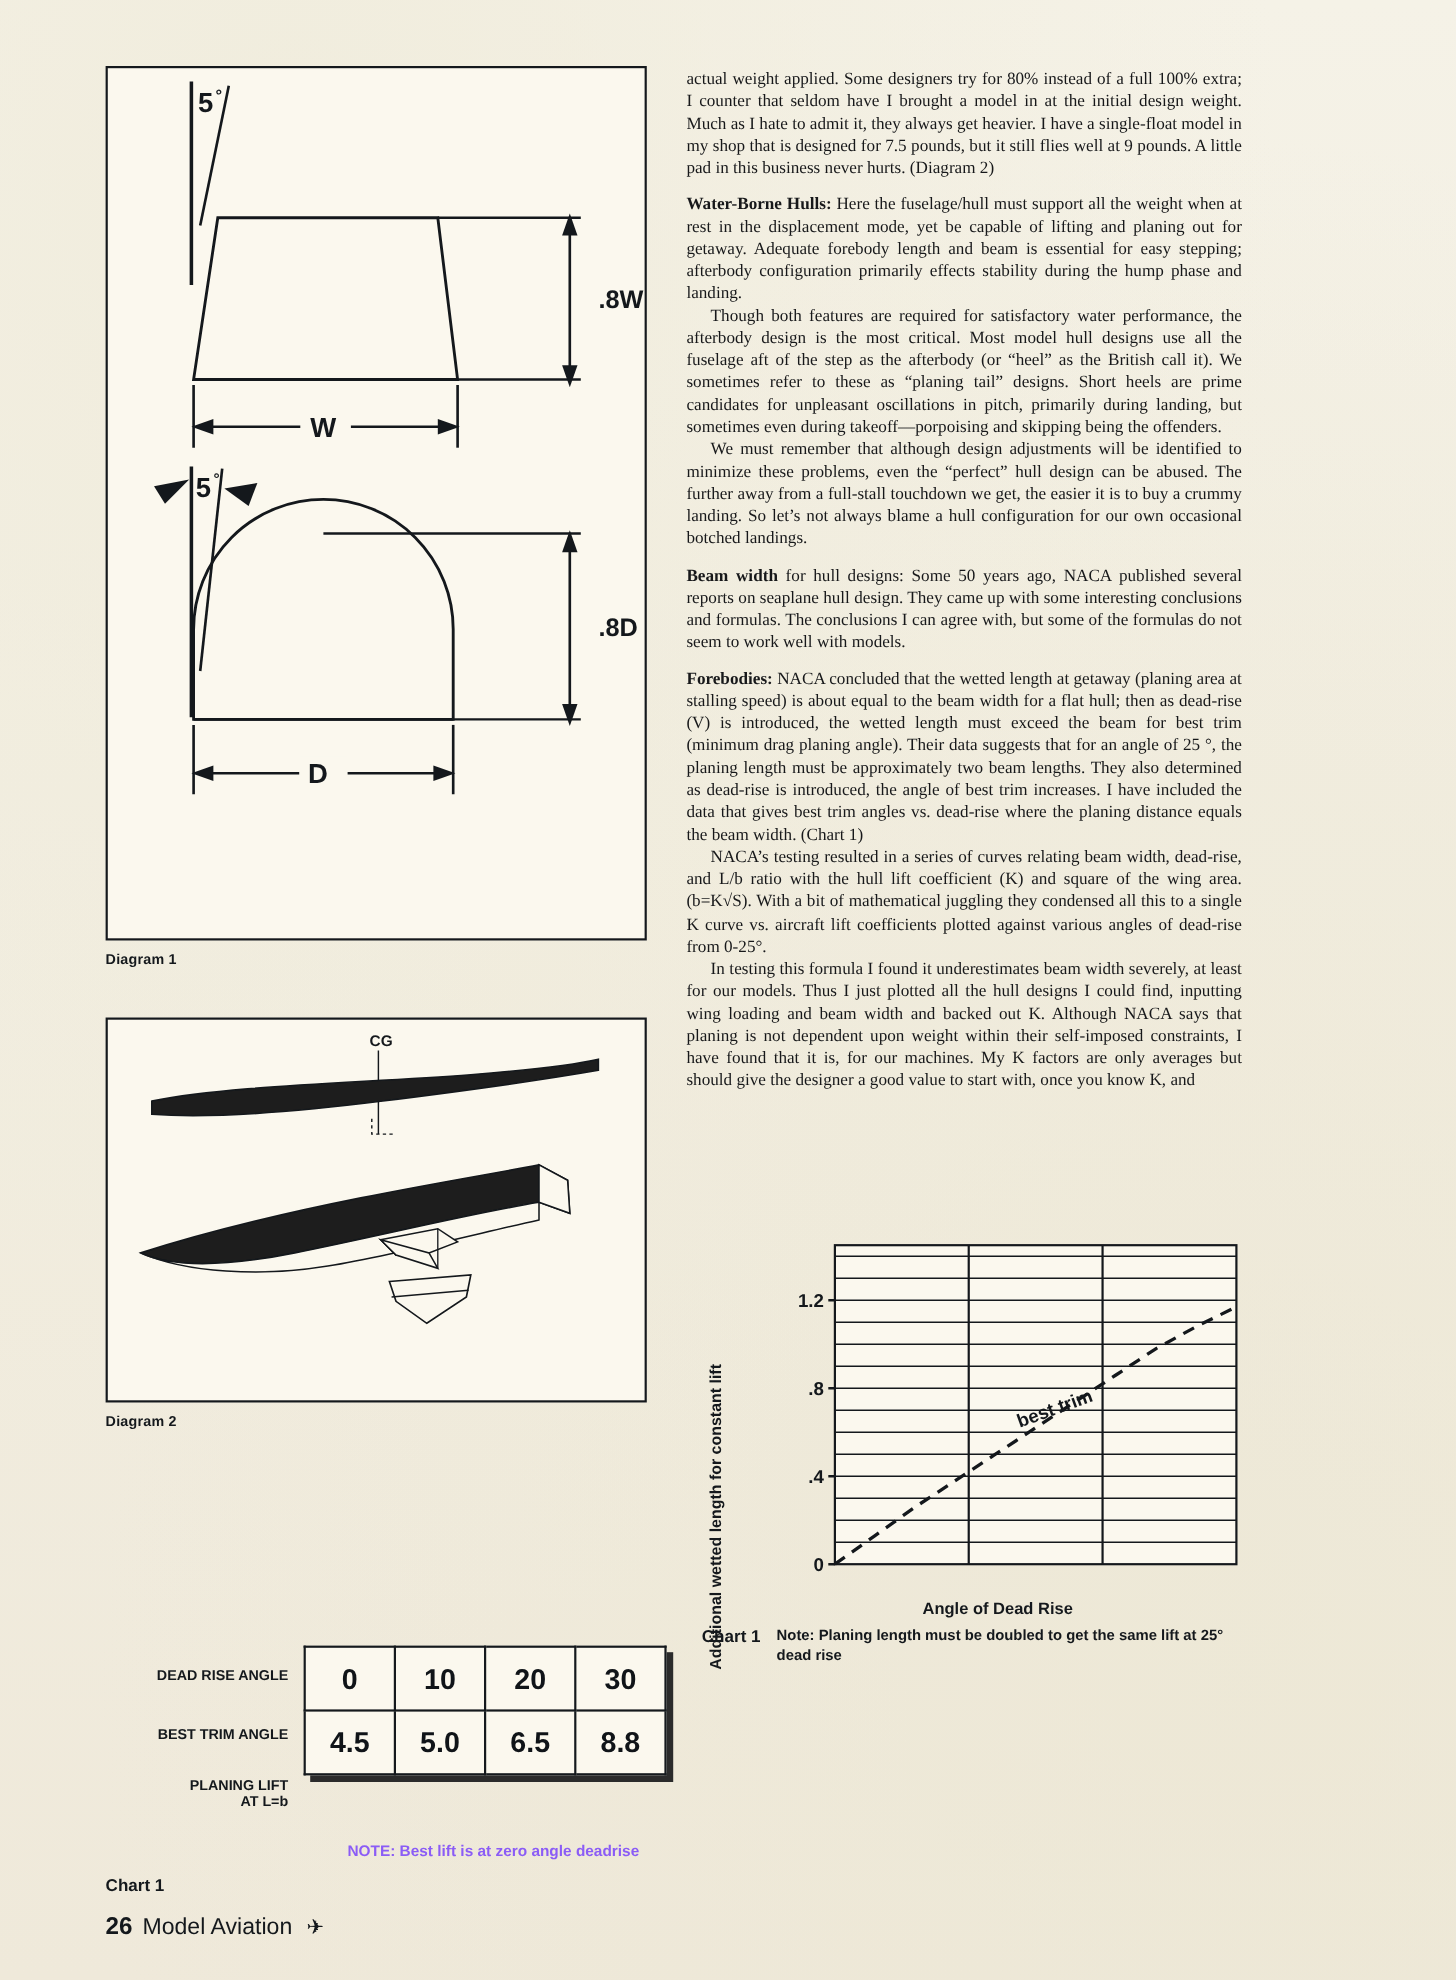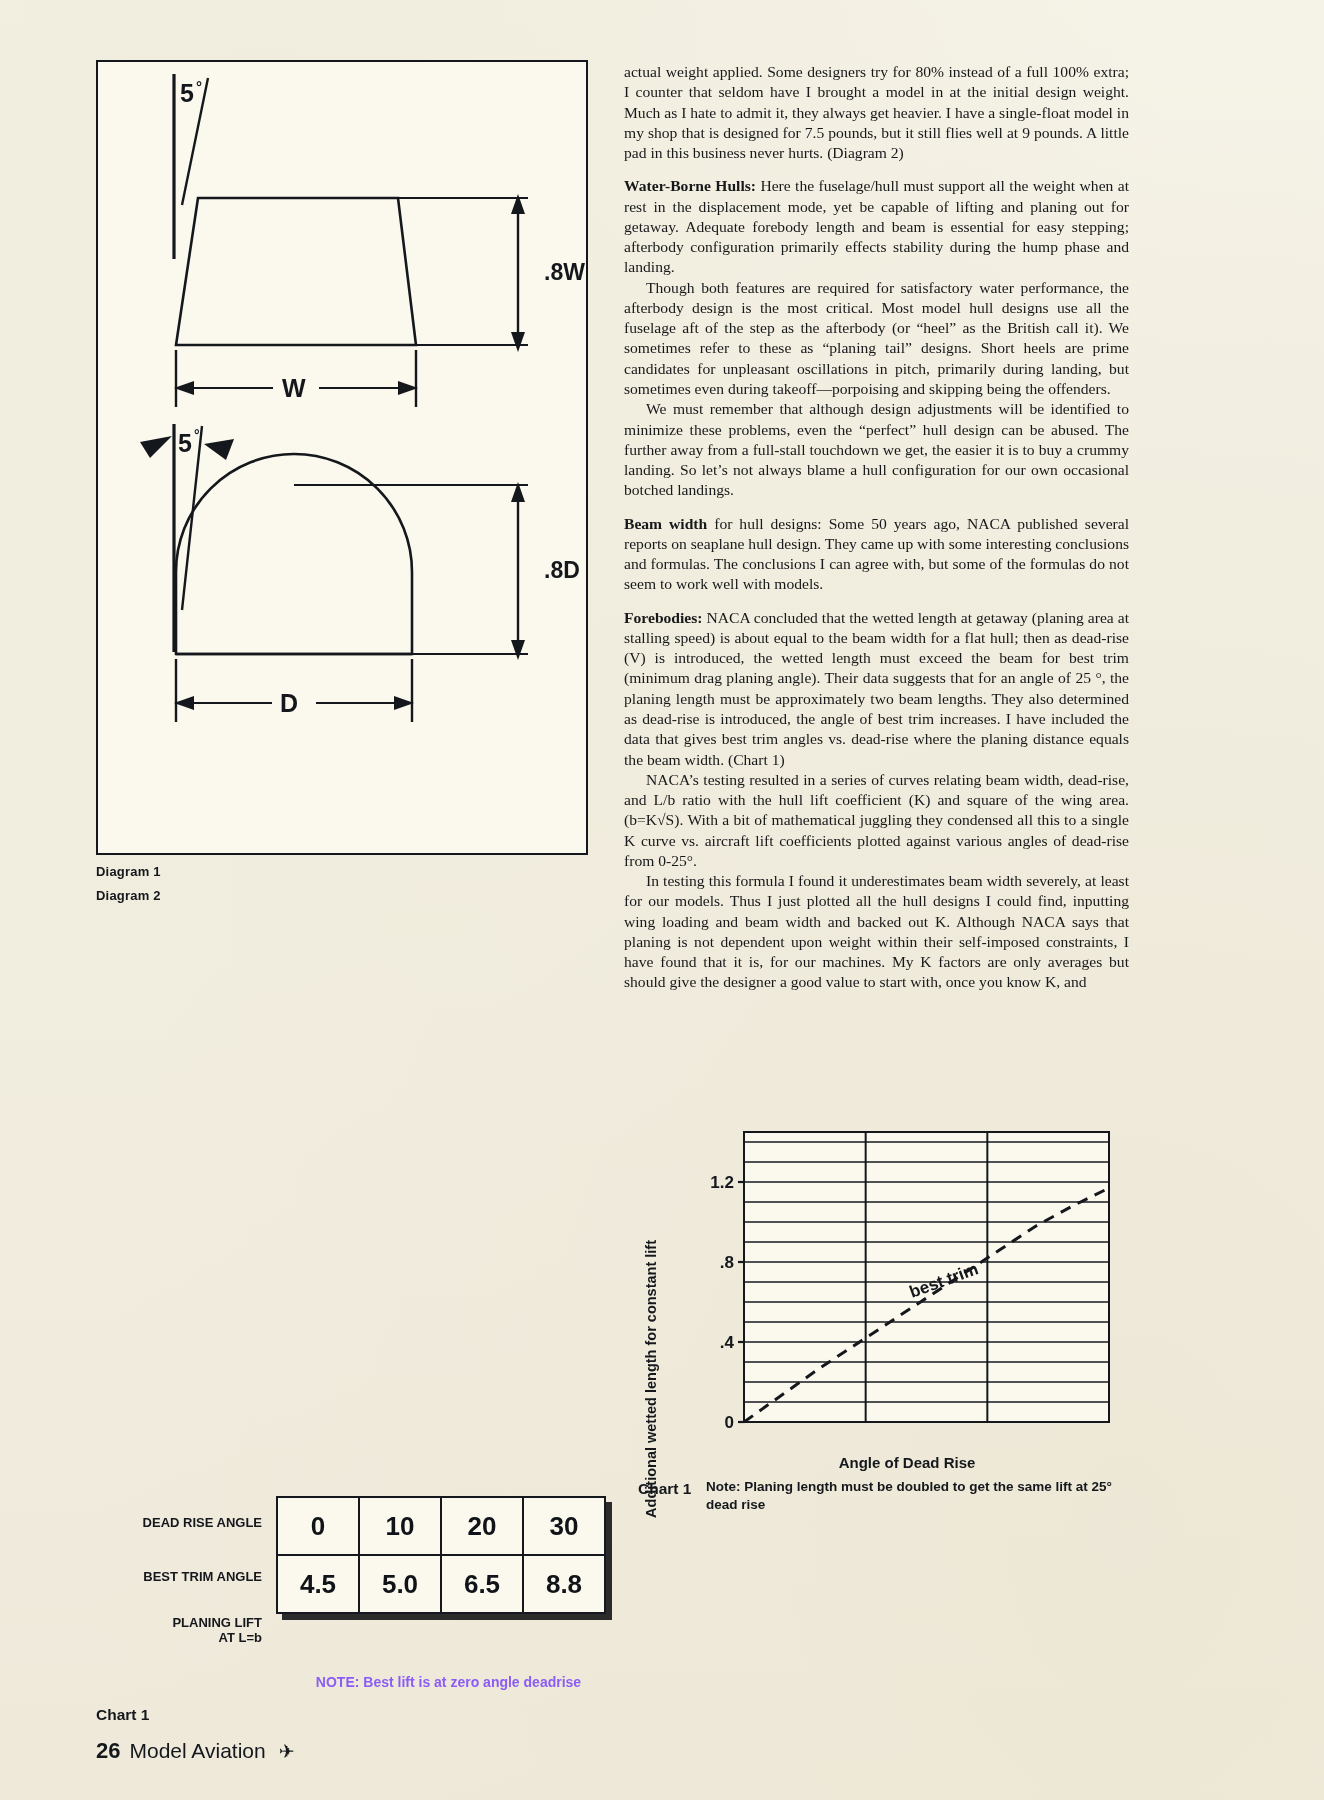--- a/index.html
+++ b/index.html
@@ -69,21 +69,21 @@
     font-family:"Liberation Sans", sans-serif;
     font-weight:bold;font-size:14px;color:#8b5cf6;text-align:center;
   }
   #chart1-label-left{
     position:absolute;left:0px;top:210px;
     font-family:"Liberation Sans", sans-serif;
     font-weight:bold;font-size:15.5px;color:#14181c;
   }
 
   
-  #footer{position:absolute;left:96px;top:1738px;display:flex;align-items:center;gap:9px;}
+  #footer{position:absolute;left:96px;top:1738px;display:flex;align-items:flex-end;gap:9px;}
   #page-num{font-family:"Liberation Sans", sans-serif;font-weight:bold;font-size:22px;color:#14181c;}
   #mag-name{font-family:"Liberation Sans", sans-serif;font-size:21px;color:#14181c;}
   #footer-arrow{font-size:19px;color:#14181c;margin-left:4px;}
 
   
   #article{
     position:absolute;left:624px;top:62px;width:505px;
     font-family:"Liberation Serif", serif;
     font-size:15.6px;line-height:1.30;color:#17181a;
     text-align:justify;
@@ -95,21 +95,21 @@
 
   
   #chart-area{position:absolute;left:640px;top:1122px;width:500px;height:420px;}
   #chart-ylabel{
     position:absolute;left:2px;top:118px;
     writing-mode:vertical-rl;transform:rotate(180deg);
     font-family:"Liberation Sans", sans-serif;
     font-weight:bold;font-size:14.5px;color:#14181c;
     text-align:center;line-height:1.25;
   }
-  #chart-svg-holder{position:absolute;left:54px;top:0;}
+  #chart-svg-holder{position:absolute;left:69px;top:0;}
   #chart-xlabel{
     position:absolute;left:62px;top:332px;width:410px;text-align:center;
     font-family:"Liberation Sans", sans-serif;
     font-weight:bold;font-size:15px;color:#14181c;
   }
   #chart-note{
     position:absolute;left:66px;top:356px;width:420px;
     font-family:"Liberation Sans", sans-serif;
     font-weight:bold;font-size:13.5px;color:#14181c;line-height:1.3;
   }
@@ -186,20 +186,48 @@
 
         <line x1="86" y1="641" x2="308" y2="641" stroke="#14181c" stroke-width="2.2"></line>
         <polygon points="76,641 96,634 96,648" fill="#14181c"></polygon>
         <polygon points="316,641 296,634 296,648" fill="#14181c"></polygon>
         <rect x="174" y="626" width="44" height="30" fill="#fbf8ee"></rect>
         <text x="182" y="650" class="dim-text" font-size="25" fill="#14181c">D</text>
       </svg>
     </div>
     <div class="fig-caption">Diagram 1</div>
 
+    <div id="diagram2-box" class="fig-box">
+      <svg width="488" height="346" viewBox="0 0 488 346">
+
+        <text x="238" y="24" class="dim-text" font-size="14" fill="#14181c">CG</text>
+        <line x1="246" y1="28" x2="246" y2="104" stroke="#14181c" stroke-width="1.3"></line>
+
+        <path d="M 40,74 C 110,60 220,58 330,50 C 380,46 420,42 446,36
+                 L 446,46 C 400,54 330,64 250,74 C 170,84 92,90 40,86 Z" fill="#1d1d1d" stroke="#14181c" stroke-width="1.4"></path>
+
+        <path d="M 240,90 L 240,104 L 262,104" fill="none" stroke="#14181c" stroke-width="1.3" stroke-dasharray="3,3"></path>
+
+        <path d="M 30,212 C 80,196 150,178 230,162 C 300,148 350,140 392,132
+                 L 418,146 L 420,176 L 392,166 C 330,176 250,196 170,212
+                 C 110,224 60,226 30,212 Z" fill="#1d1d1d" stroke="#14181c" stroke-width="1.5"></path>
+
+        <path d="M 30,212 C 70,230 140,234 200,224 C 260,214 330,196 392,182
+                 L 392,166 C 330,176 250,196 170,212 C 110,224 60,226 30,212 Z" fill="#fbf8ee" stroke="#14181c" stroke-width="1.4"></path>
+
+        <polygon points="392,132 418,146 420,176 392,166" fill="#fbf8ee" stroke="#14181c" stroke-width="1.4"></polygon>
+
+        <polygon points="248,200 300,190 318,202 292,212 262,214" fill="#fbf8ee" stroke="#14181c" stroke-width="1.4"></polygon>
+        <polygon points="248,200 292,212 300,226 262,214" fill="#fbf8ee" stroke="#14181c" stroke-width="1.4"></polygon>
+        <line x1="300" y1="190" x2="300" y2="226" stroke="#14181c" stroke-width="1.2"></line>
+
+        <polygon points="256,238 330,232 326,252 290,276 262,256" fill="#fbf8ee" stroke="#14181c" stroke-width="1.5"></polygon>
+        <line x1="258" y1="252" x2="328" y2="246" stroke="#14181c" stroke-width="1.4"></line>
+      </svg>
+    </div>
     <div class="fig-caption">Diagram 2</div>
   </div>
 
   <div id="chart1-table-wrap">
 
     <div class="rowlabels">
       <div class="rowlabel">DEAD RISE ANGLE</div>
       <div class="rowlabel">BEST TRIM ANGLE</div>
       <div class="rowlabel two">
         <span>PLANING LIFT</span>

